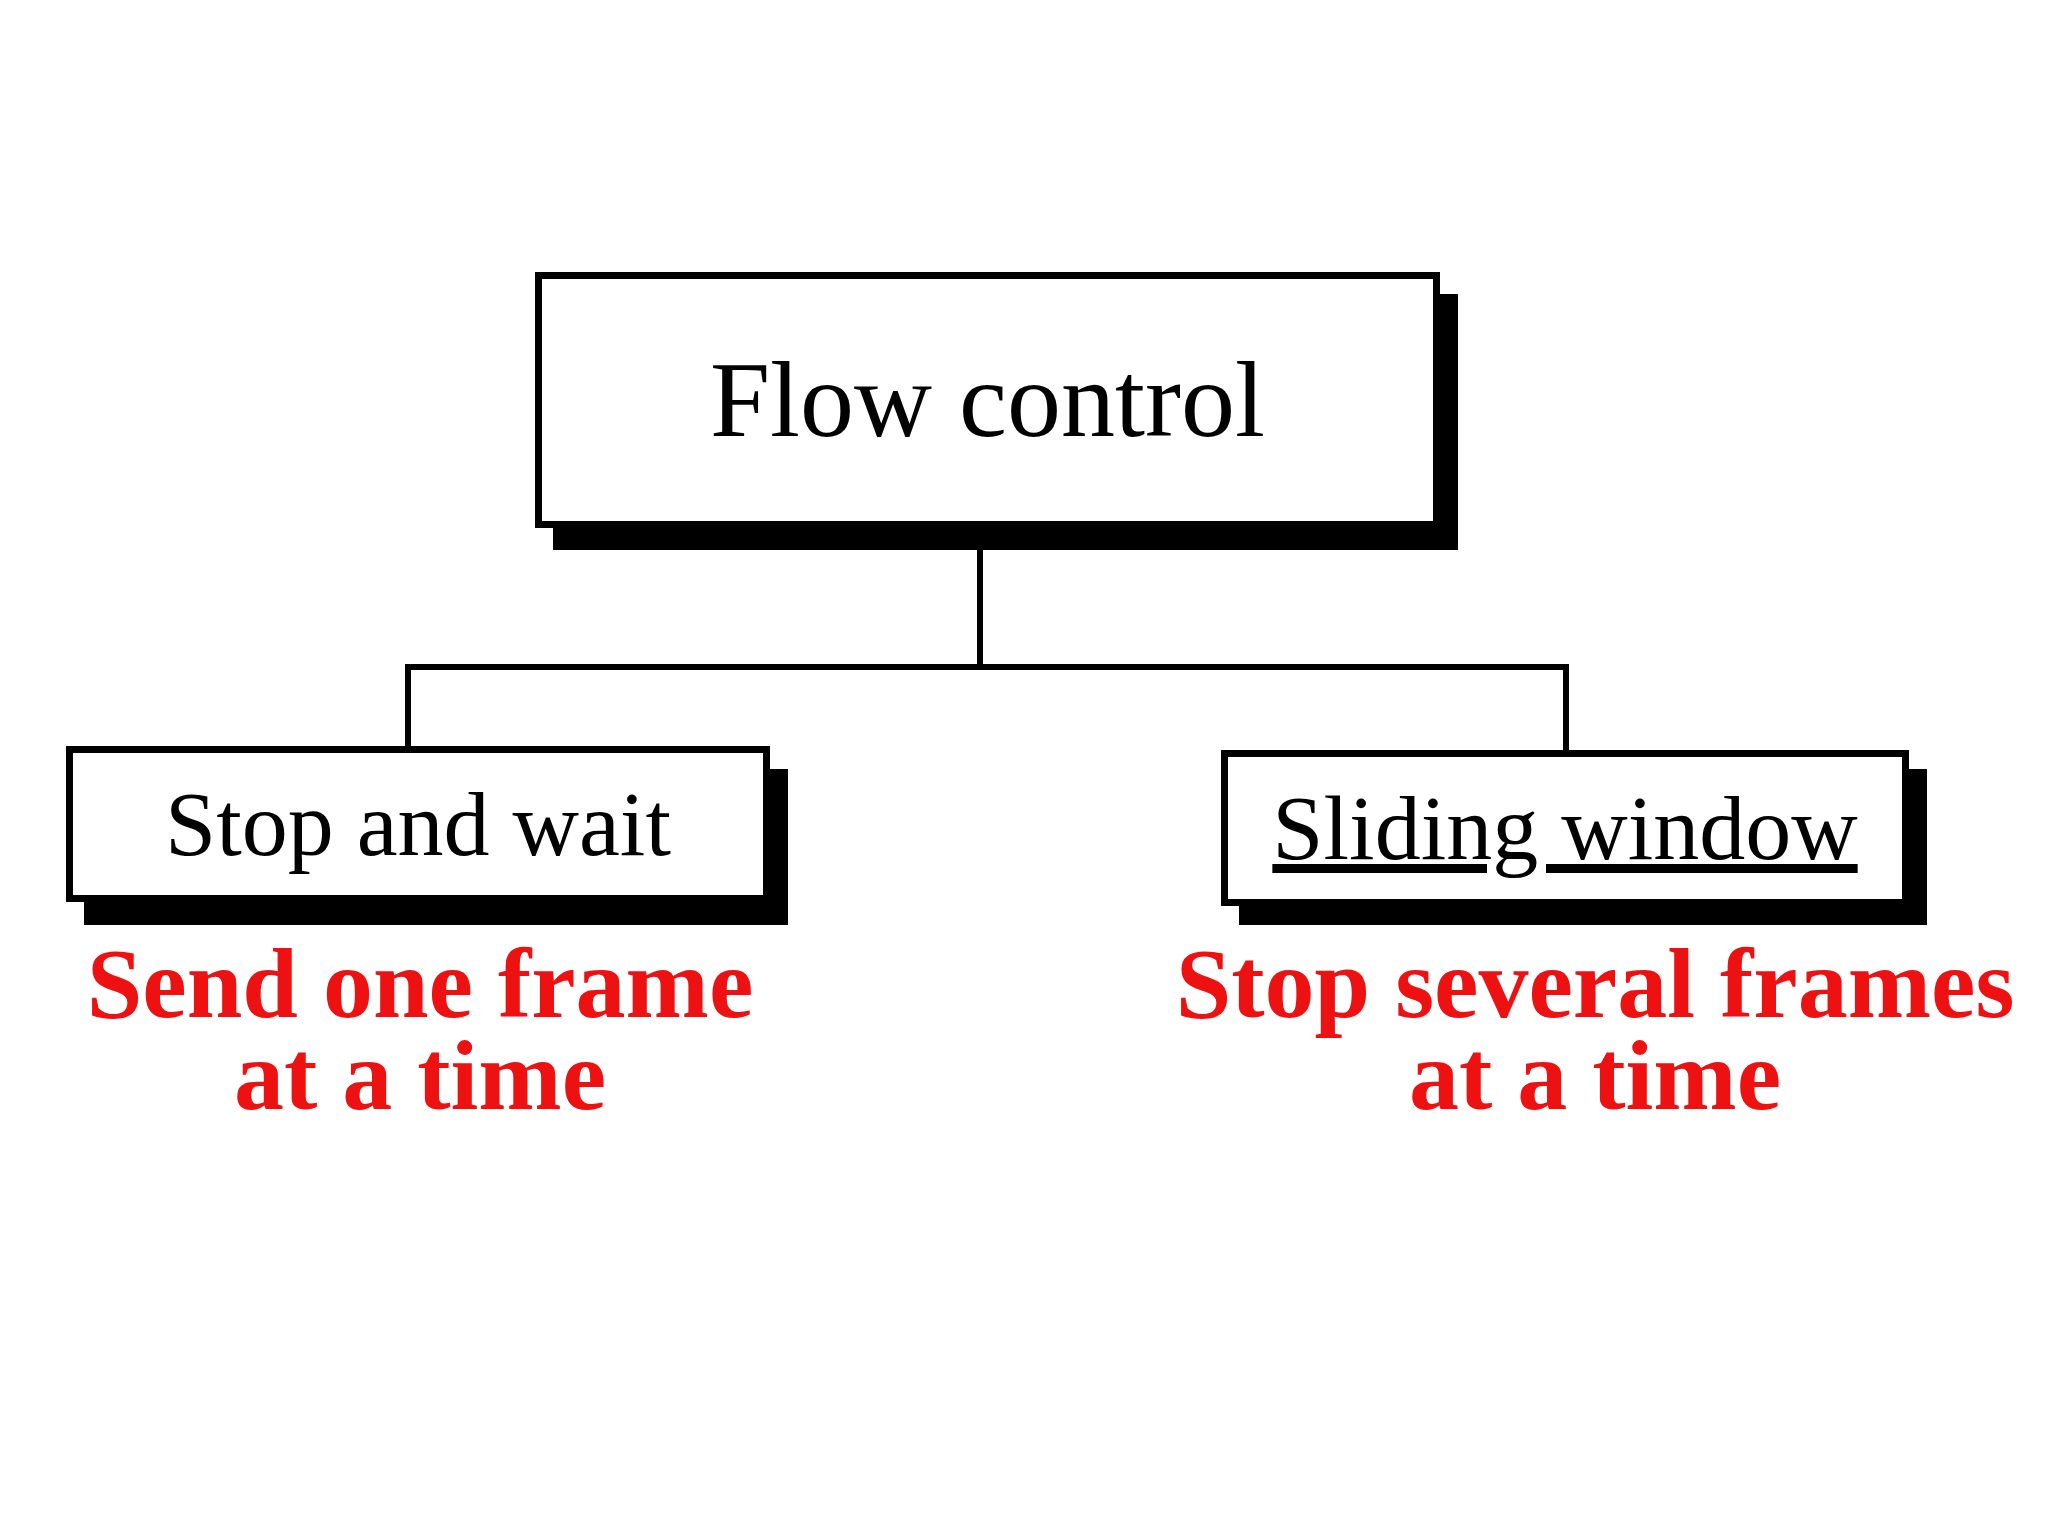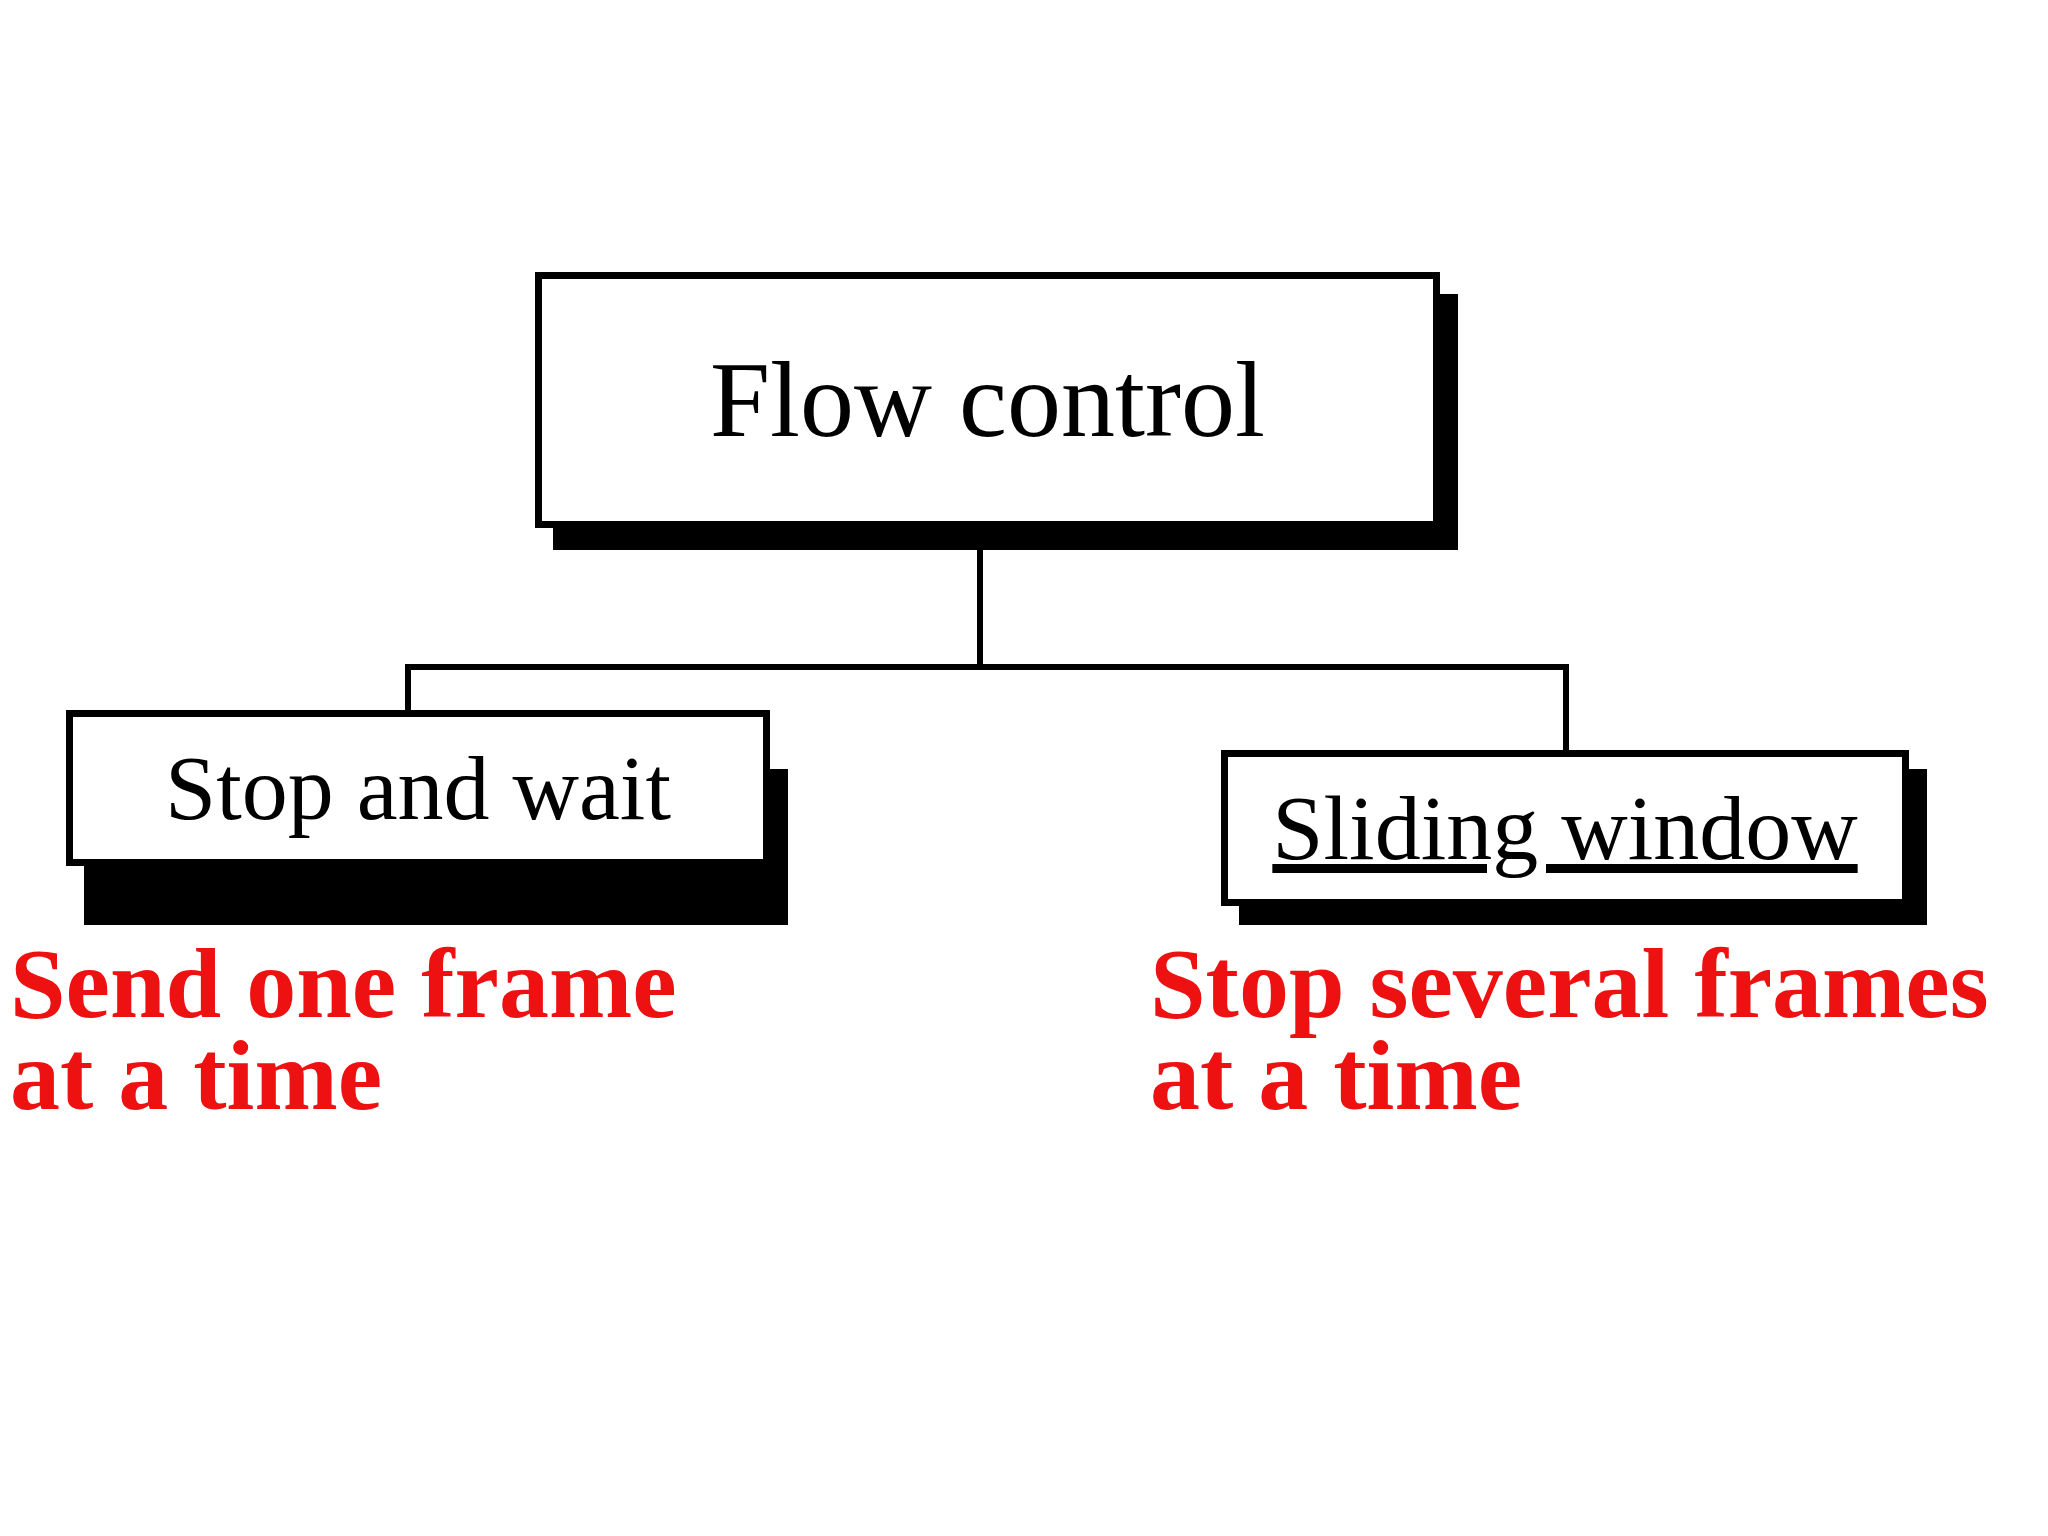--- a/index.html
+++ b/index.html
@@ -65,21 +65,21 @@
   #shadow-flow-control {
     left: 553px;
     top: 294px;
     width: 905px;
     height: 256px;
   }
 
   
   #node-stop-and-wait {
     left: 66px;
-    top: 710px;
+    top: 746px;
     width: 704px;
     height: 156px;
   }
   #node-stop-and-wait .node-label { font-size: 92px; }
   #shadow-stop-and-wait {
     left: 84px;
     top: 769px;
     width: 704px;
     height: 156px;
   }
@@ -130,20 +130,21 @@
     left: 1563px;
     top: 664px;
     width: 6px;
     height: 92px;
     z-index: 1;
   }
 
   
   .caption {
     position: absolute;
+    text-align: center;
     font-family: "Liberation Serif", "DejaVu Serif", serif;
     font-weight: bold;
     font-size: 100px;
     line-height: 92px;
     color: #ee1111;
     white-space: nowrap;
     z-index: 4;
   }
   .caption .cap-line { display: block; }
 

